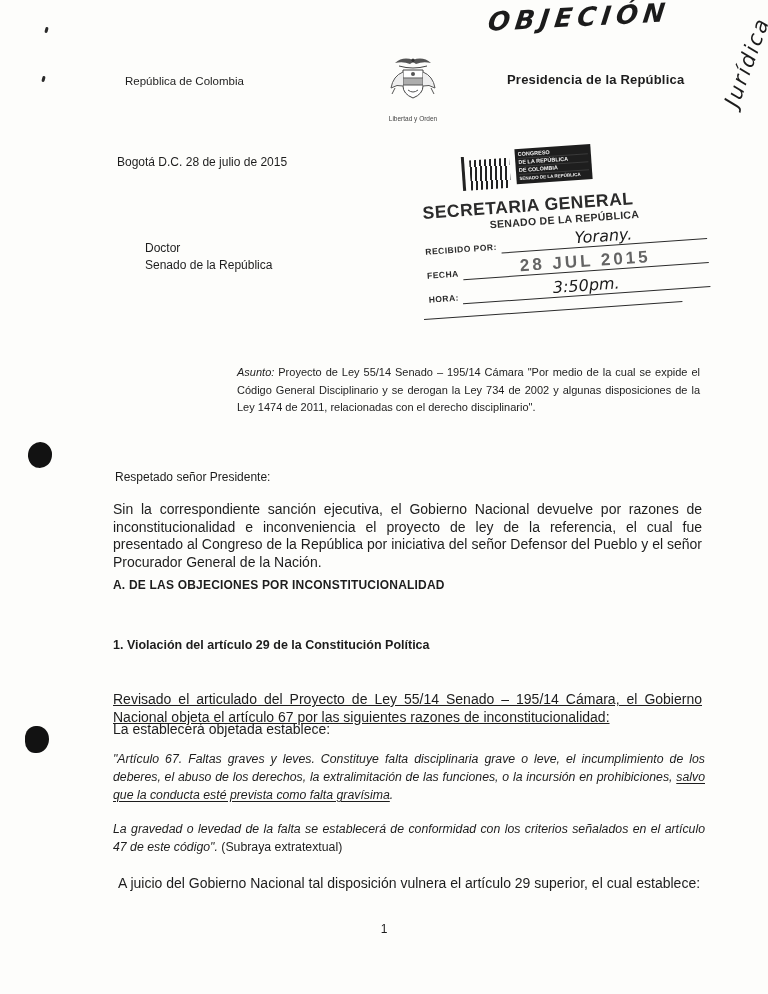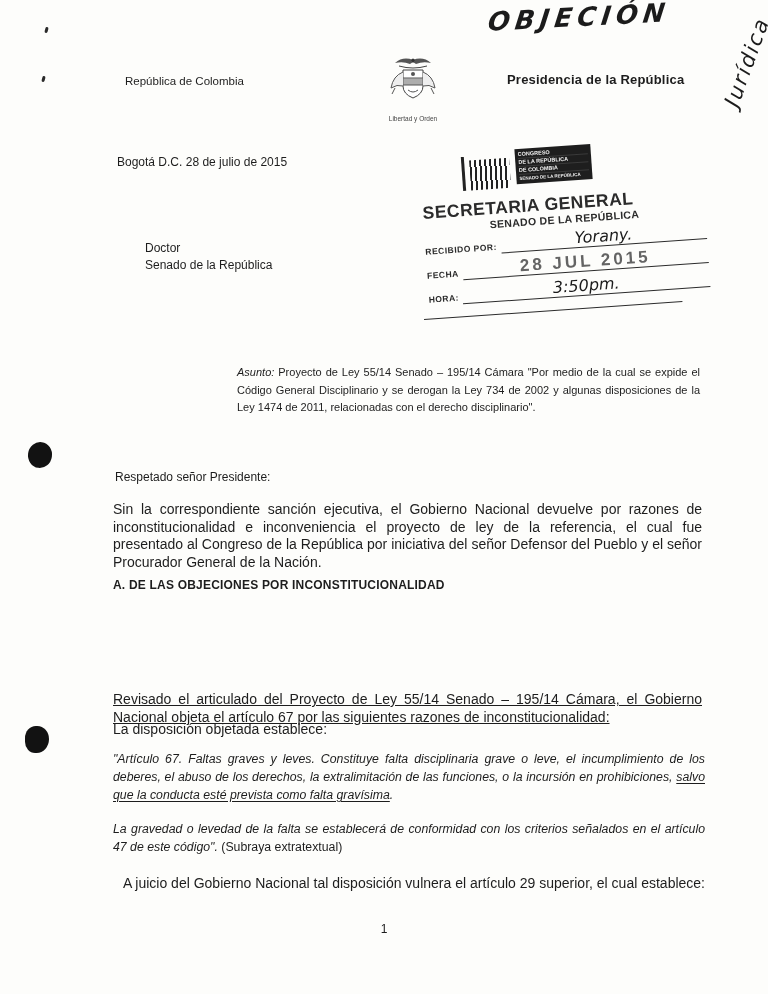--- a/index.html
+++ b/index.html
@@ -17,21 +17,21 @@
   .hdr-right{left:507px;top:72px;font-size:13px;font-weight:bold;letter-spacing:.2px;}
   .emblem{left:381px;top:54px;width:64px;text-align:center;}
   .emblem-caption{font-size:6.5px;color:#444;margin-top:1px;white-space:nowrap;}
   
   .dateline{left:117px;top:155px;font-size:12px;}
   .recipient{left:117px;top:240px;font-size:12px;line-height:17px;margin-left:28px;}
   .subject{left:237px;top:364px;width:463px;font-size:11px;line-height:17.5px;text-align:justify;}
   .salutation{left:115px;top:470px;font-size:12px;}
   .para{font-size:14px;line-height:17.5px;text-align:justify;width:589px;left:113px;}
   .p1{top:501px;} .p2{top:691px;text-decoration:underline;} .p3{top:721px;width:400px;text-align:left;}
-  .p4{top:875px;width:592px;text-align:right;}
+  .p4{top:875px;width:592px;text-align:center;}
   .headA{left:113px;top:578px;font-size:12px;font-weight:bold;letter-spacing:.2px;}
   .head1{left:113px;top:638px;font-size:12.5px;font-weight:bold;}
   .quote{font-style:italic;width:592px;left:113px;font-size:12.3px;line-height:18px;text-align:justify;}
   .q1{top:750px;} .q2{top:820px;}
   .quote u{text-underline-offset:2px;}
   .upright{font-style:normal;margin-top:48px;}
   .pagenum{left:0;right:0;top:922px;text-align:center;font-size:12px;}
   
   .stamp{left:424px;top:146px;width:282px;transform:rotate(-4deg);color:#2b2b2b;}
   .logorow{display:flex;align-items:flex-start;margin-left:42px;height:44px;}
@@ -135,24 +135,25 @@
   </div>
 
   <div class="abs subject"><span style="font-style:italic">Asunto:</span><span> Proyecto de Ley 55/14 Senado – 195/14 Cámara "Por medio de la cual se expide el Código General Disciplinario y se derogan la Ley 734 de 2002 y algunas disposiciones de la Ley 1474 de 2011, relacionadas con el derecho disciplinario".</span></div>
 
   <div class="abs salutation">Respetado señor Presidente:</div>
 
   <div class="abs para p1">Sin la correspondiente sanción ejecutiva, el Gobierno Nacional devuelve por razones de inconstitucionalidad e inconveniencia el proyecto de ley de la referencia, el cual fue presentado al Congreso de la República por iniciativa del señor Defensor del Pueblo y el señor Procurador General de la Nación.</div>
 
   <div class="abs headA">A. DE LAS OBJECIONES POR INCONSTITUCIONALIDAD</div>
 
+  <div class="abs head1">1.  Violación del  artículo 29 de la Constitución Política</div>
 
   <div class="abs para p2">Revisado el articulado del Proyecto de Ley 55/14 Senado – 195/14 Cámara, el Gobierno Nacional objeta el artículo 67 por las siguientes razones de inconstitucionalidad:</div>
 
-  <div class="abs para p3">La disposición objetada establece:</div>
+  <div class="abs para p3">La establecerá objetada establece:</div>
 
   <div class="abs quote q1"><span>"Artículo 67. Faltas graves y leves. Constituye falta disciplinaria grave o leve, el incumplimiento de los deberes, el abuso de los derechos, la extralimitación de las funciones, o la incursión en prohibiciones, </span><u>salvo que la conducta esté prevista como falta gravísima</u><span>.</span></div>
 
   <div class="abs quote q2"><span>La gravedad o levedad de la falta se establecerá de conformidad con los criterios señalados en el artículo 47 de este código". </span><span class="upright">(Subraya extratextual)</span></div>
 
   <div class="abs para p4">A juicio del Gobierno Nacional tal disposición vulnera el artículo 29 superior, el cual establece:</div>
 
   <div class="abs pagenum">1</div>
 
 </div>

